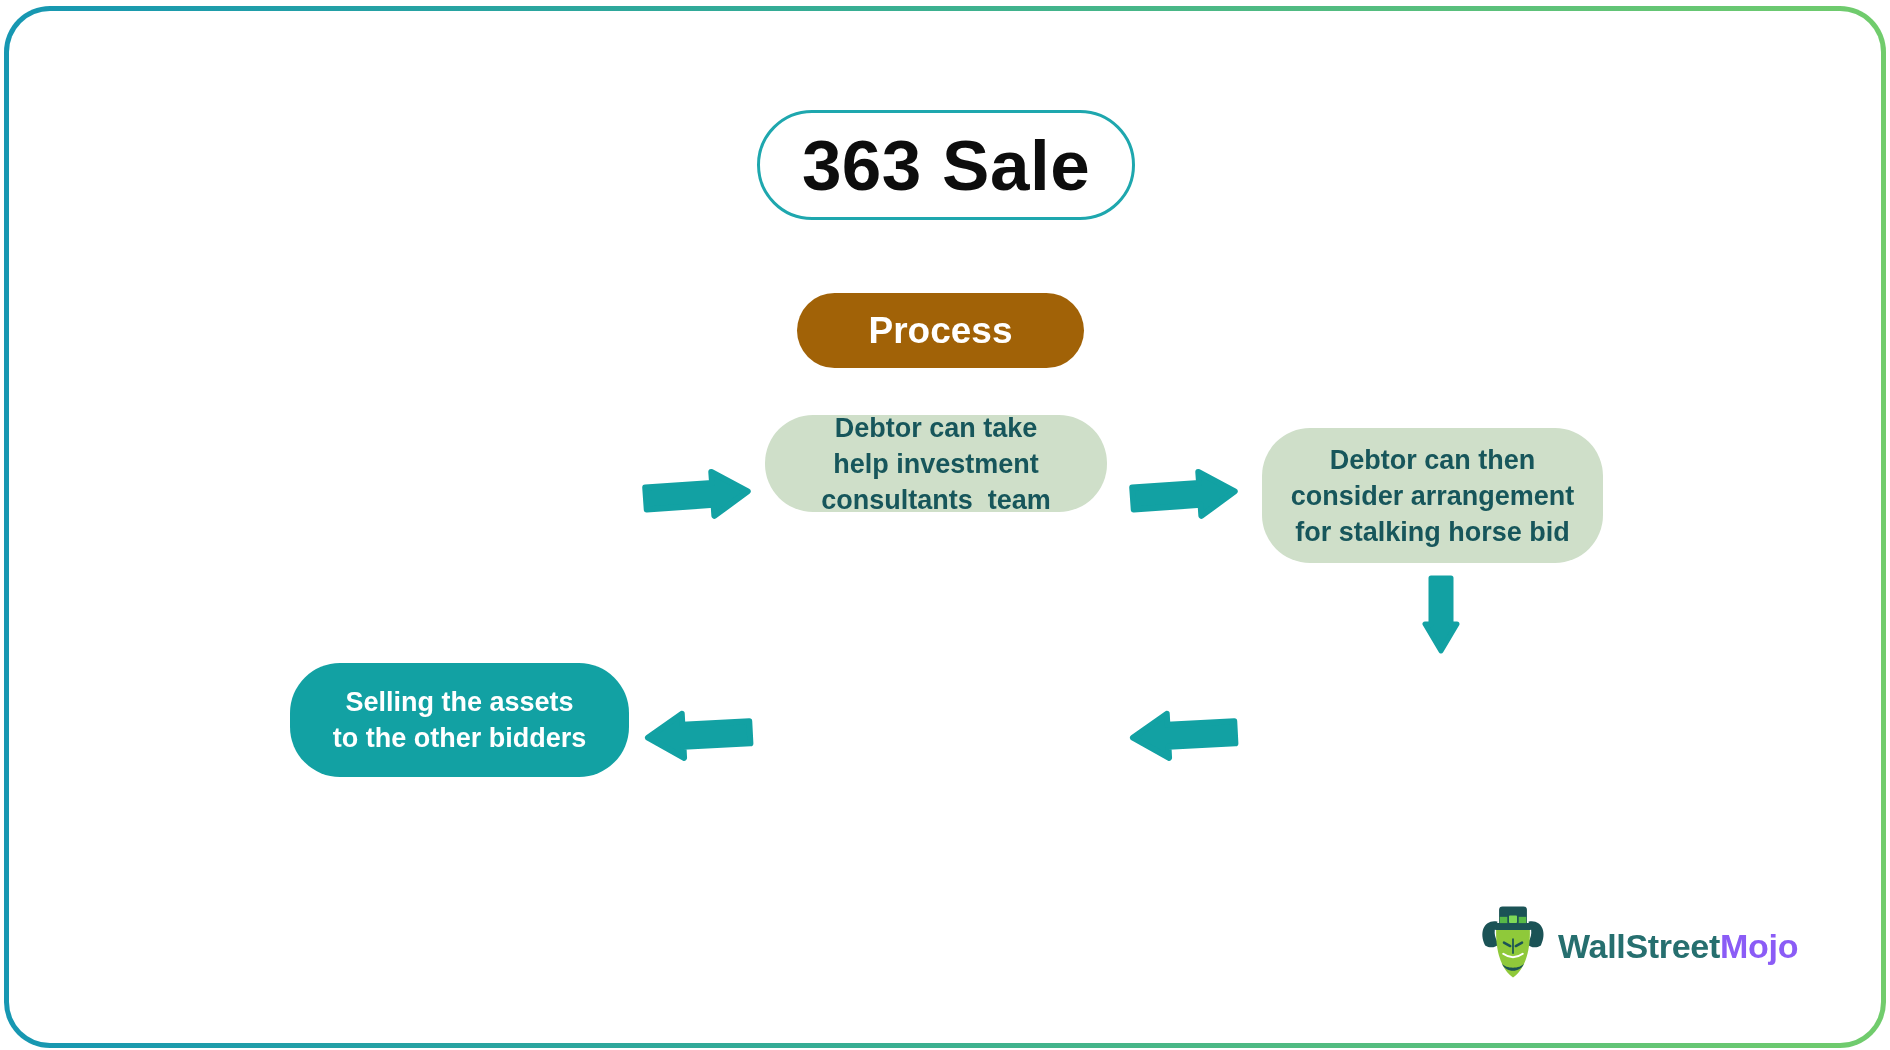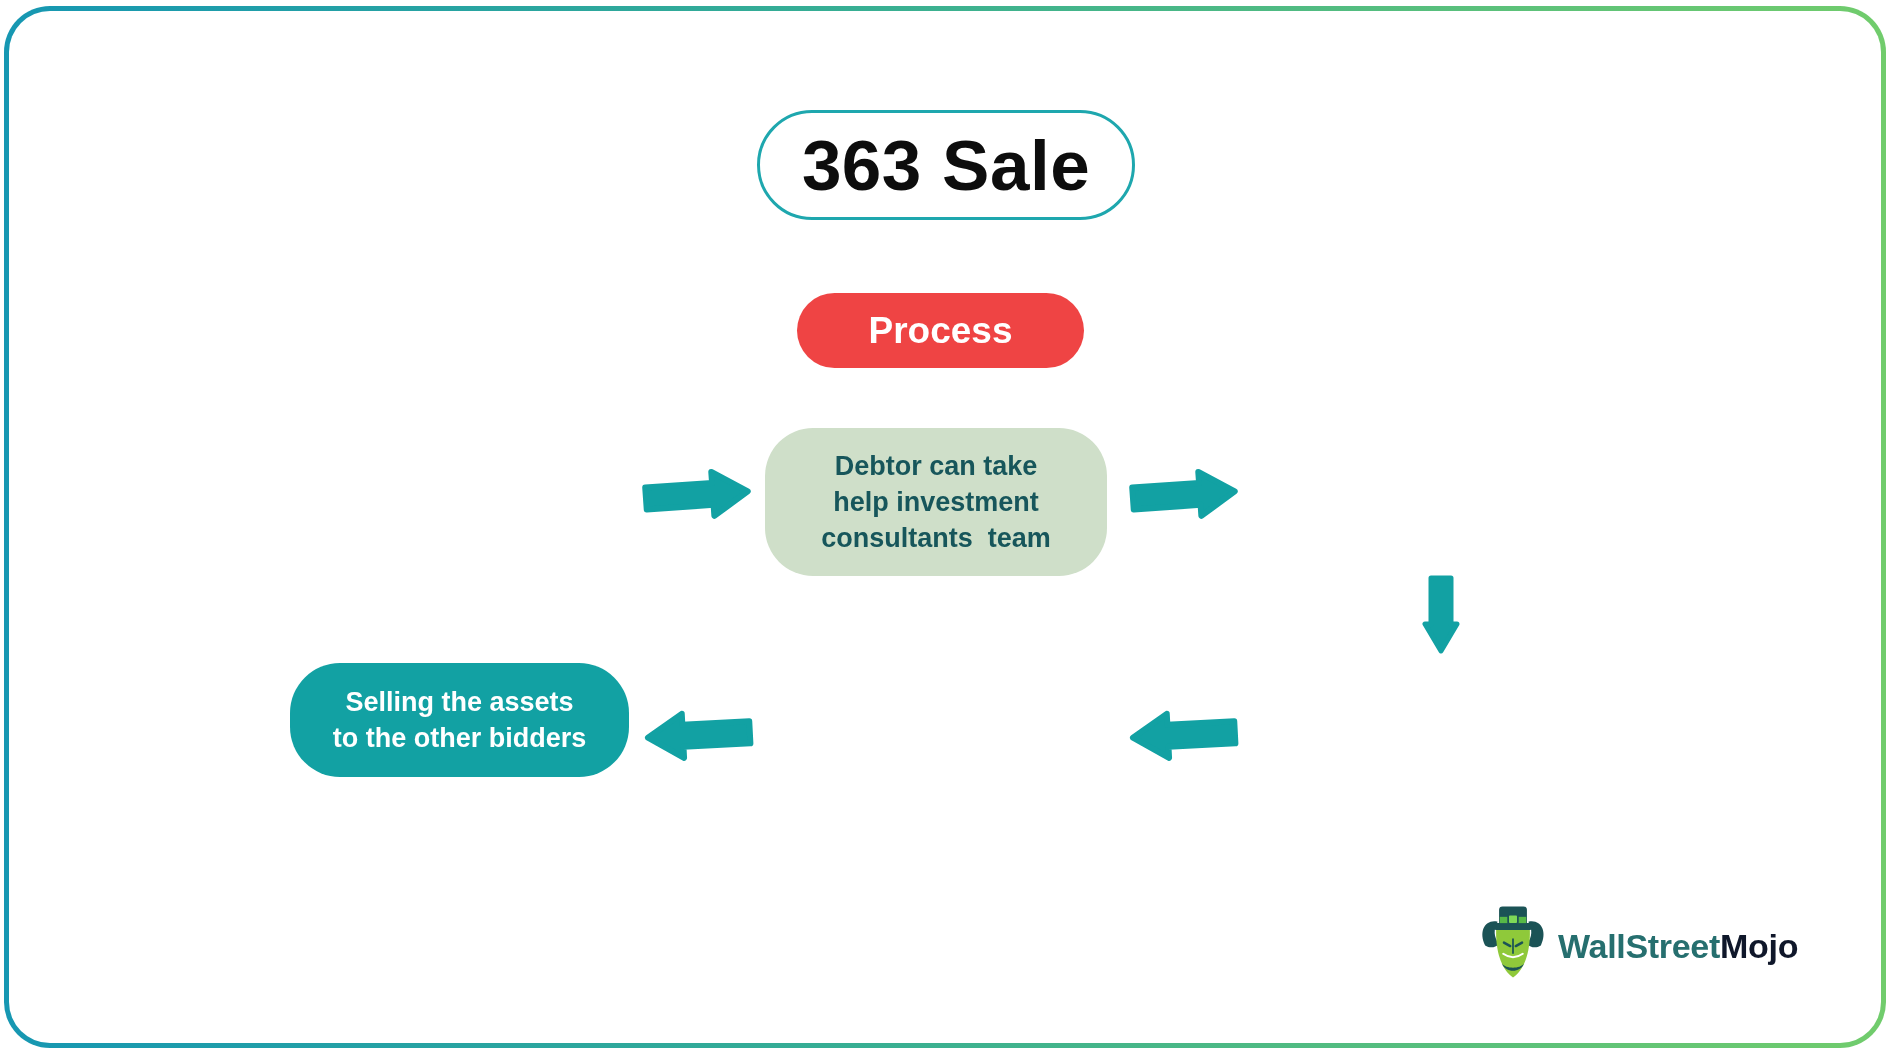--- a/index.html
+++ b/index.html
@@ -27,56 +27,56 @@
     border:3px solid #1EA7AE;border-radius:60px;
     display:flex;align-items:center;justify-content:center;
     background:#ffffff;box-sizing:border-box;
   }
   .title-pill span{
     font-size:71px;font-weight:bold;color:#0d0d0d;letter-spacing:0.5px;
   }
   
   .badge{
     position:absolute;left:797px;top:293px;width:287px;height:75px;
-    background:#ef4444;border-radius:38px;
+    background:#a16207;border-radius:38px;
     display:flex;align-items:center;justify-content:center;
   }
   .badge span{font-size:37px;font-weight:bold;color:#ffffff;}
   
   .step{
     position:absolute;
     display:flex;align-items:center;justify-content:center;
     text-align:center;
     font-weight:bold;font-size:27px;line-height:36px;
     white-space:pre-wrap;
     box-sizing:border-box;padding:6px 14px;
   }
   .step.light{background:#CFDFC9;color:#17565B;border-radius:48px;}
   .step.teal{background:#12A1A3;color:#ffffff;border-radius:50px;}
   .s1{left:290px;top:428px;width:340px;height:133px;}
-  .s2{left:765px;top:428px;width:342px;height:148px;}
+  .s2{left:765px;top:415px;width:342px;height:97px;}
   .s3{left:1262px;top:428px;width:341px;height:135px;}
   .s4{left:1262px;top:662px;width:340px;height:171px;border-radius:55px;}
   .s5{left:767px;top:663px;width:340px;height:134px;}
   .s6{left:290px;top:663px;width:339px;height:114px;}
   
   .arrow{position:absolute;}
   .a1{left:641px;top:468px;transform:rotate(-4deg);}
   .a2{left:1128px;top:468px;transform:rotate(-4deg);}
   .a3{left:1422px;top:574px;}
   .a4{left:1128px;top:708px;transform:rotate(-3deg);}
   .a5{left:643px;top:708px;transform:rotate(-3deg);}
   
   .logo{
     position:absolute;left:1478px;top:906px;height:80px;
     display:flex;align-items:center;gap:10px;
   }
   .logo-text{font-size:34px;font-weight:bold;letter-spacing:-0.3px;white-space:nowrap;}
   .logo-text .wall{color:#266F6F;}
-  .logo-text .mojo{color:#0f172a;}
+  .logo-text .mojo{color:#8b5cf6;}
 </style>
 </head>
 <body>
 
 <div class="canvas">
 
   <div class="frame-outer">
     <div class="frame-inner"></div>
   </div>
 
@@ -84,20 +84,23 @@
     <span>363 Sale</span>
   </div>
 
   <div class="badge">
     <span>Process</span>
   </div>
 
   <div class="step light s2">Debtor can take
 help investment
 consultants  team</div>
+  <div class="step light s3">Debtor can then
+consider arrangement
+for stalking horse bid</div>
 
   <div class="step teal s6">Selling the assets
 to the other bidders</div>
 
   <div class="arrow a1">
     <svg width="112" height="54" viewBox="0 0 112 54">
       <path d="M5,16 L72,16 L72,5 L107,27 L72,49 L72,38 L5,38 Z" fill="#12A1A3" stroke="#12A1A3" stroke-width="6" stroke-linejoin="round"></path>
     </svg>
   </div>
   <div class="arrow a2">

